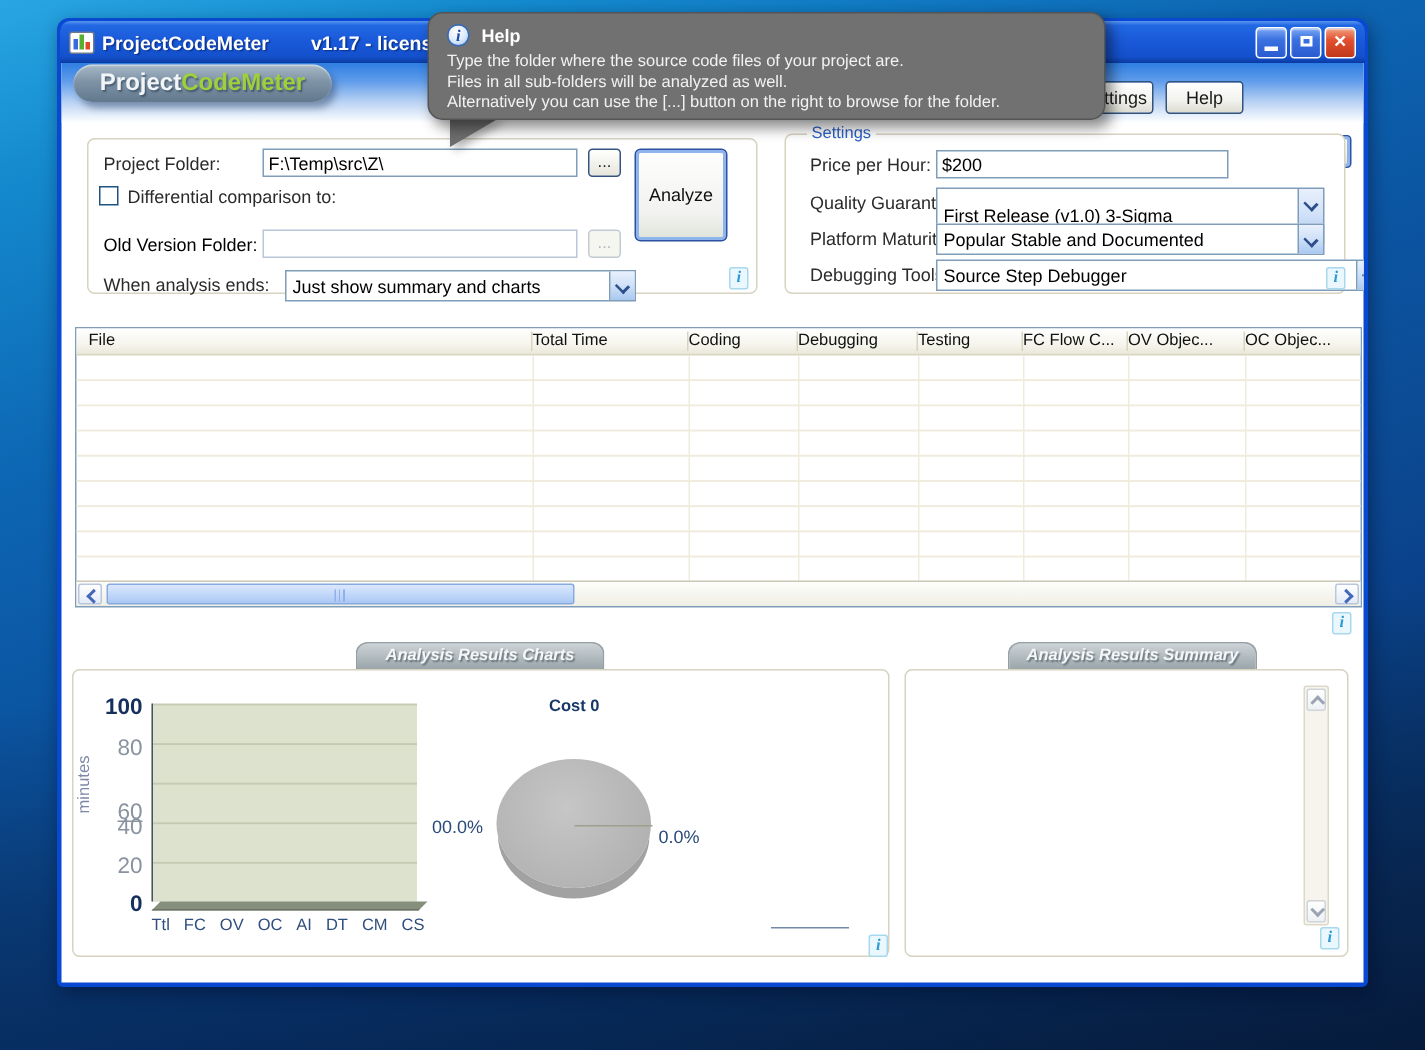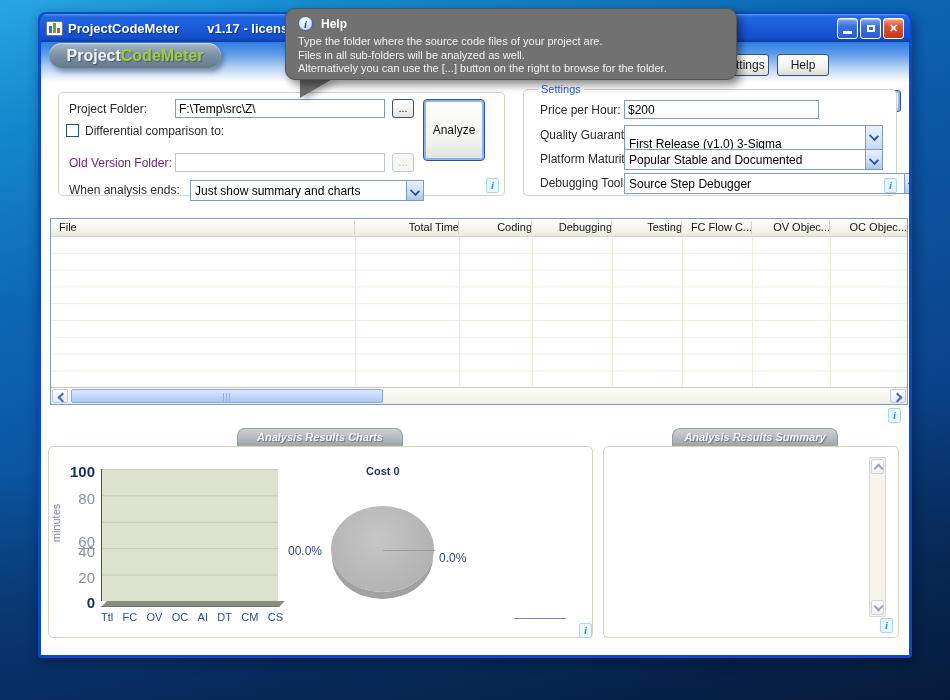--- a/index.html
+++ b/index.html
@@ -48,21 +48,21 @@
   
   .xp-btn { position:absolute; height:22px; border:1px solid #33527e; border-radius:3px;
     background:linear-gradient(180deg,#ffffff 0%, #f2f2ee 60%, #dcdcd2 100%);
     font-size:12px; color:#1a1a1a; text-align:center; line-height:20px; cursor:default;
     font-family:"Liberation Sans", sans-serif; }
   .xp-btn.focused { box-shadow:inset 0 0 0 2px #8fb4ec; border-color:#2a52a8;margin-top:36px; }
   
   .groupbox { position:absolute; border:1px solid #d7d3bf; border-radius:5px; background:#fff; }
   .gb-label { position:absolute; font-size:11px; color:#2d62c8; background:#fff; padding:0 3px; }
   .fld-label { position:absolute; font-size:12px; color:#2b2b2b; white-space:nowrap; }
-  .fld-label.disabled { color:#701a75; }
+  .fld-label.disabled { color:#000000; }
   .xp-input { position:absolute; border:1px solid #7f9db9; background:#fff; font-size:12px;
     padding:0 3px; color:#000; font-family:"Liberation Sans", sans-serif; }
   .xp-input:disabled { border-color:#b9c6d8; background:#fff; }
   .browse-btn { position:absolute; width:22px; height:19px; border:1px solid #33527e; border-radius:3px;
     background:linear-gradient(180deg,#fff,#e6e6dc); font-size:11px; line-height:16px; text-align:center; color:#222; }
   .browse-btn.disabled { border-color:#c2cad2; color:#b0b8c0; background:#f6f6f0; }
   .checkbox { position:absolute; width:13px; height:13px; border:1px solid #1d5281; background:#fff; }
   .combo { position:absolute; border:1px solid #7f9db9; background:#fff; display:flex; align-items:center; }
   .combo .val { flex:1; font-size:12px; padding-left:4px; color:#000; white-space:nowrap; overflow:hidden; }
   .combo .arrow { width:17px; align-self:stretch; border-left:1px solid #7f9db9;
@@ -73,21 +73,21 @@
     background:linear-gradient(180deg,#fefefe 0%, #f2f3f0 70%, #dfe2da 100%);
     box-shadow:inset 0 0 0 2px #8fb4ec; font-size:12px; color:#111; text-align:center; }
   .info-badge { position:absolute; width:13px; height:15px; background:#eaf7fd; border:1px solid #a8d8ee;
     border-radius:2px; color:#2b9ad6; font-family:"Liberation Serif", serif; font-style:italic; font-weight:bold;
     font-size:11px; line-height:13px; text-align:center; }
   
   .table { position:absolute; left:9px; top:176px; width:858px; height:187px; border:1px solid #7f9db9; background:#fff; }
   .thead { position:absolute; left:0; top:0; right:0; height:18px;
     background:linear-gradient(180deg,#ffffff 0%, #f4f3ea 70%, #e9e7d8 100%);
     border-bottom:1px solid #d8d4c0; display:flex; }
-  .th { font-size:11px; color:#111; line-height:17px; text-align:right; position:relative; flex:none; }
+  .th { font-size:11px; color:#111; line-height:17px; text-align:left; position:relative; flex:none; }
   .th:not(:last-child)::after { content:""; position:absolute; right:0; top:2px; bottom:2px; width:1px; background:#d8d4c0; }
   .th.first { text-align:left; padding-left:8px; }
   .tbody { position:absolute; left:0; top:18px; right:0; height:151px;
     background-image:linear-gradient(#efecdd 1px, transparent 1px);
     background-size:100% 16.8px; background-position:0 15.8px; }
   .colsep { position:absolute; top:0; bottom:0; width:1px; background:#efecdd; }
   .hscroll { position:absolute; left:0; right:0; bottom:0; height:17px; border-top:1px solid #cdc9b8;
     background:linear-gradient(180deg,#fdfdfb,#efefe5); }
   .hs-arrow { position:absolute; top:1px; width:16px; height:14px; border:1px solid #b9c6dc; border-radius:2px;
     background:linear-gradient(180deg,#ffffff,#e2ebf8); }

